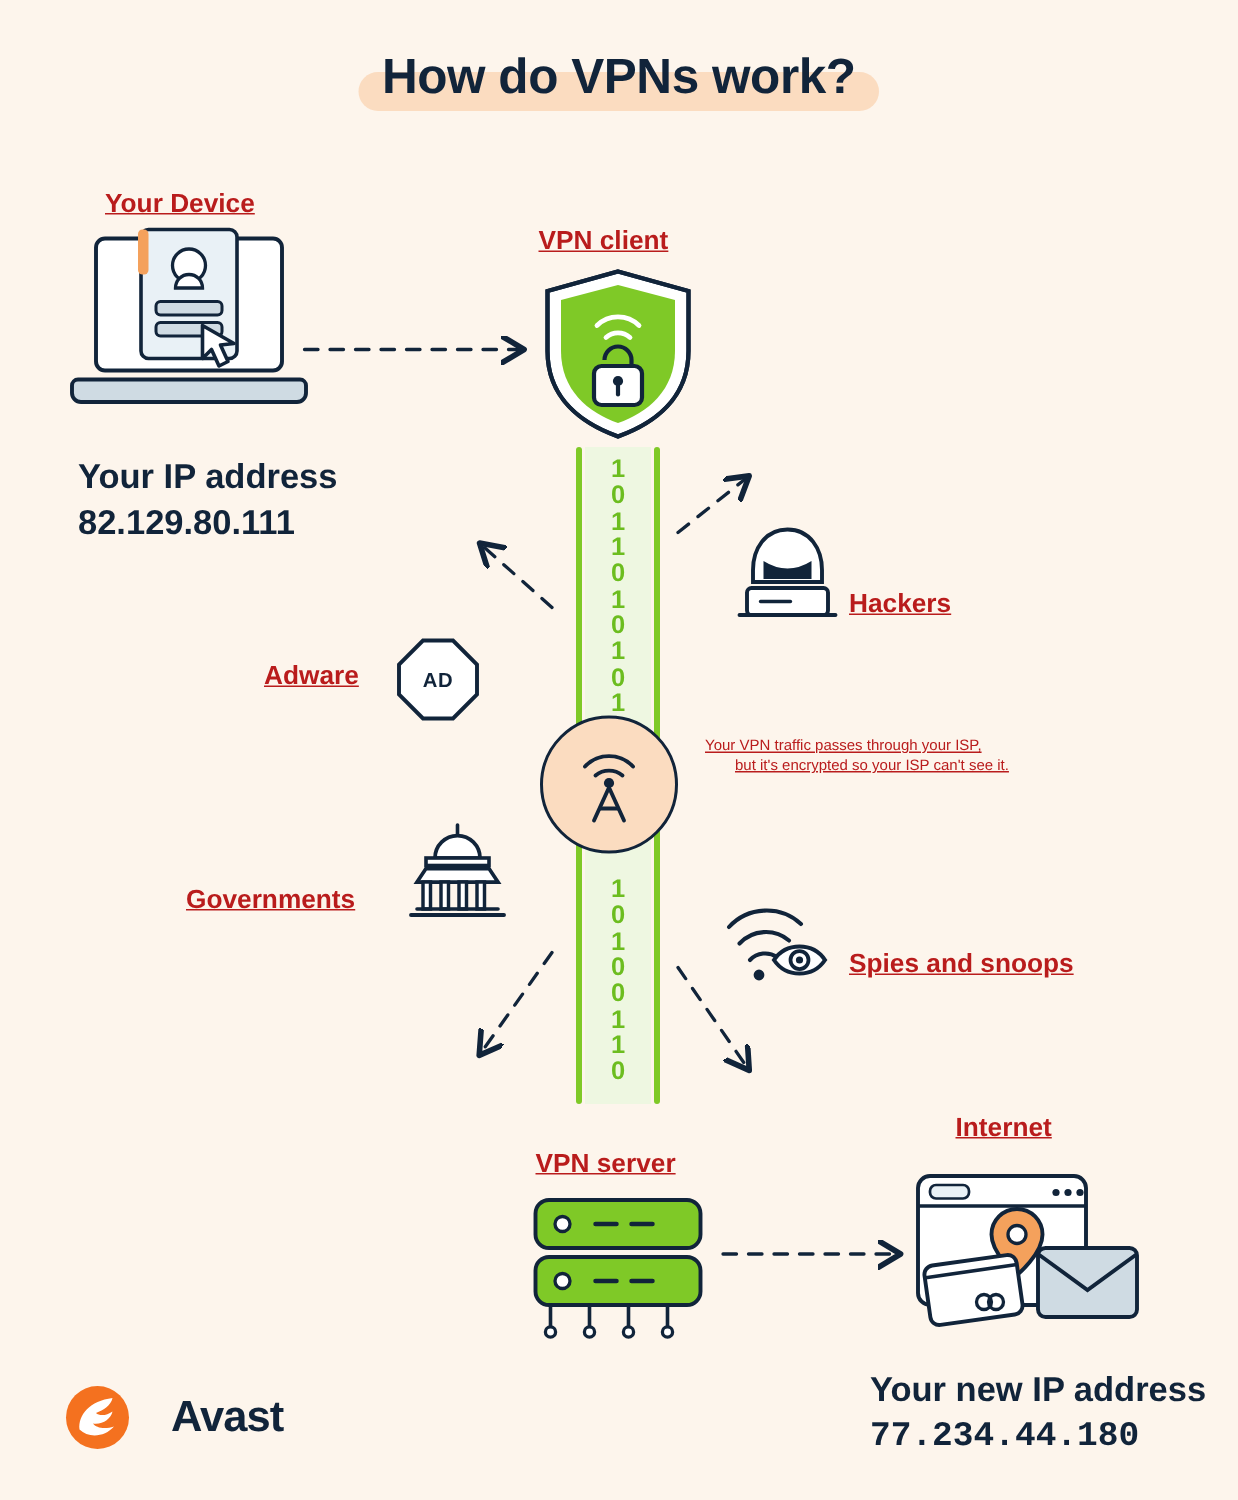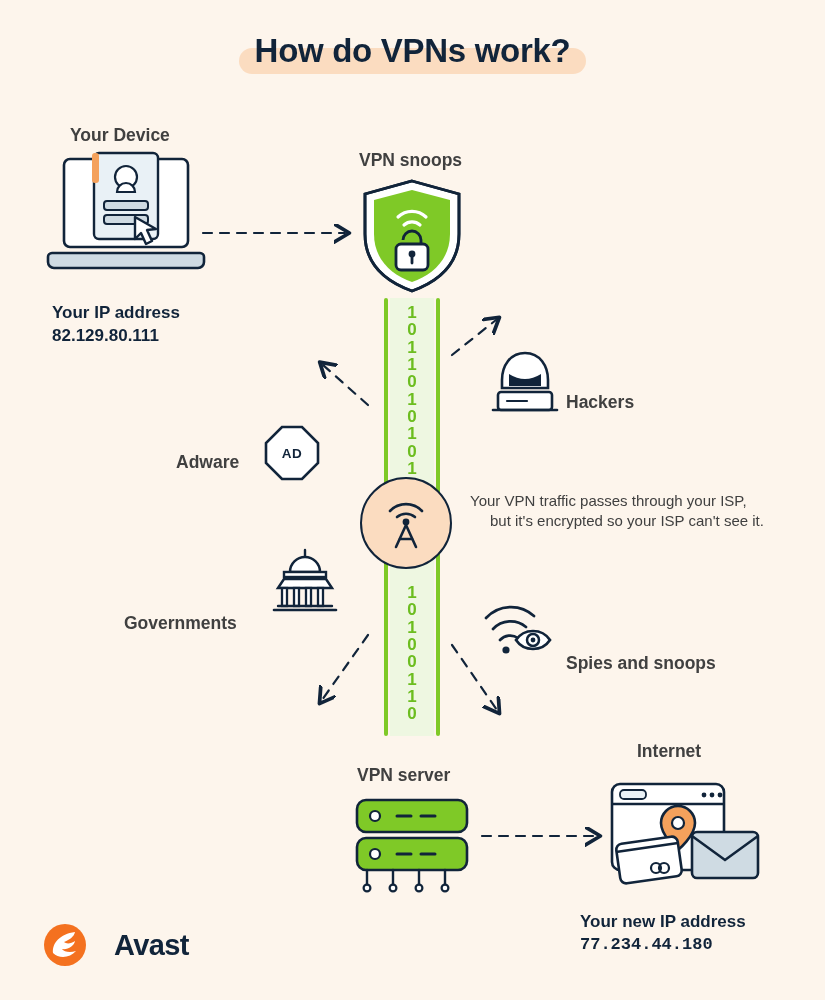--- a/index.html
+++ b/index.html
@@ -41,26 +41,27 @@
     font-weight: bold;
     letter-spacing: -0.3px;
     color: #11243a;
   }
 
   
   .lbl {
     position: absolute;
     font-size: 17.5px;
     font-weight: bold;
-    color: #404040;
+    color: #b91c1c;
     line-height: 1.3;
     white-space: nowrap;
-  }
-  .lbl.small { font-weight: normal; font-size: 15px; }
-  .ip-block { position: absolute; font-size: 17px; font-weight: bold; line-height: 1.35; white-space: nowrap;}
+    text-decoration: underline;
+  }
+  .lbl.small { font-weight: normal; font-size: 10px; }
+  .ip-block { position: absolute; font-size: 23px; font-weight: bold; line-height: 1.35; white-space: nowrap;}
 
   
   .tunnel {
     position: absolute;
     left: 384px;
     top: 298px;
     width: 56px;
     height: 438px;
   }
   .tunnel .wall {
@@ -149,31 +150,31 @@
 
 <div class="stage">
 
   <div class="title-wrap">
     <span class="title-hl">
       <span class="title-text">How do VPNs work?</span>
     </span>
   </div>
 
   <div class="lbl" style="left:70px; top:124px;">Your Device</div>
-  <div class="lbl" style="left:359px; top:149px;">VPN snoops</div>
+  <div class="lbl" style="left:359px; top:149px;">VPN client</div>
 
   <div class="ip-block" style="left:52px; top:302px;">
     <div>Your IP address</div>
     <div>82.129.80.111</div>
   </div>
 
   <div class="lbl" style="left:566px; top:391px;">Hackers</div>
-  <div class="lbl" style="left:176px; top:439px;margin-top:12px;">Adware</div>
-  <div class="lbl" style="left:124px; top:588px;margin-top:24px;">Governments</div>
-  <div class="lbl" style="left:566px; top:652px;">Spies and snoops</div>
+  <div class="lbl" style="left:176px; top:439px;">Adware</div>
+  <div class="lbl" style="left:124px; top:588px;">Governments</div>
+  <div class="lbl" style="left:566px; top:631px;">Spies and snoops</div>
   <div class="lbl" style="left:357px; top:764px;">VPN server</div>
   <div class="lbl" style="left:637px; top:740px;text-align:center;">Internet</div>
 
   <div class="ip-block" style="left:580px; top:911px;">
     <div>Your new IP address</div>
     <div style="font-family:Liberation Mono, monospace;">77.234.44.180</div>
   </div>
 
   <div style="position:absolute; left:470px; top:489px;">
     <div class="lbl small" style="position:static; margin-top:2px;">Your VPN traffic passes through your ISP,</div>

